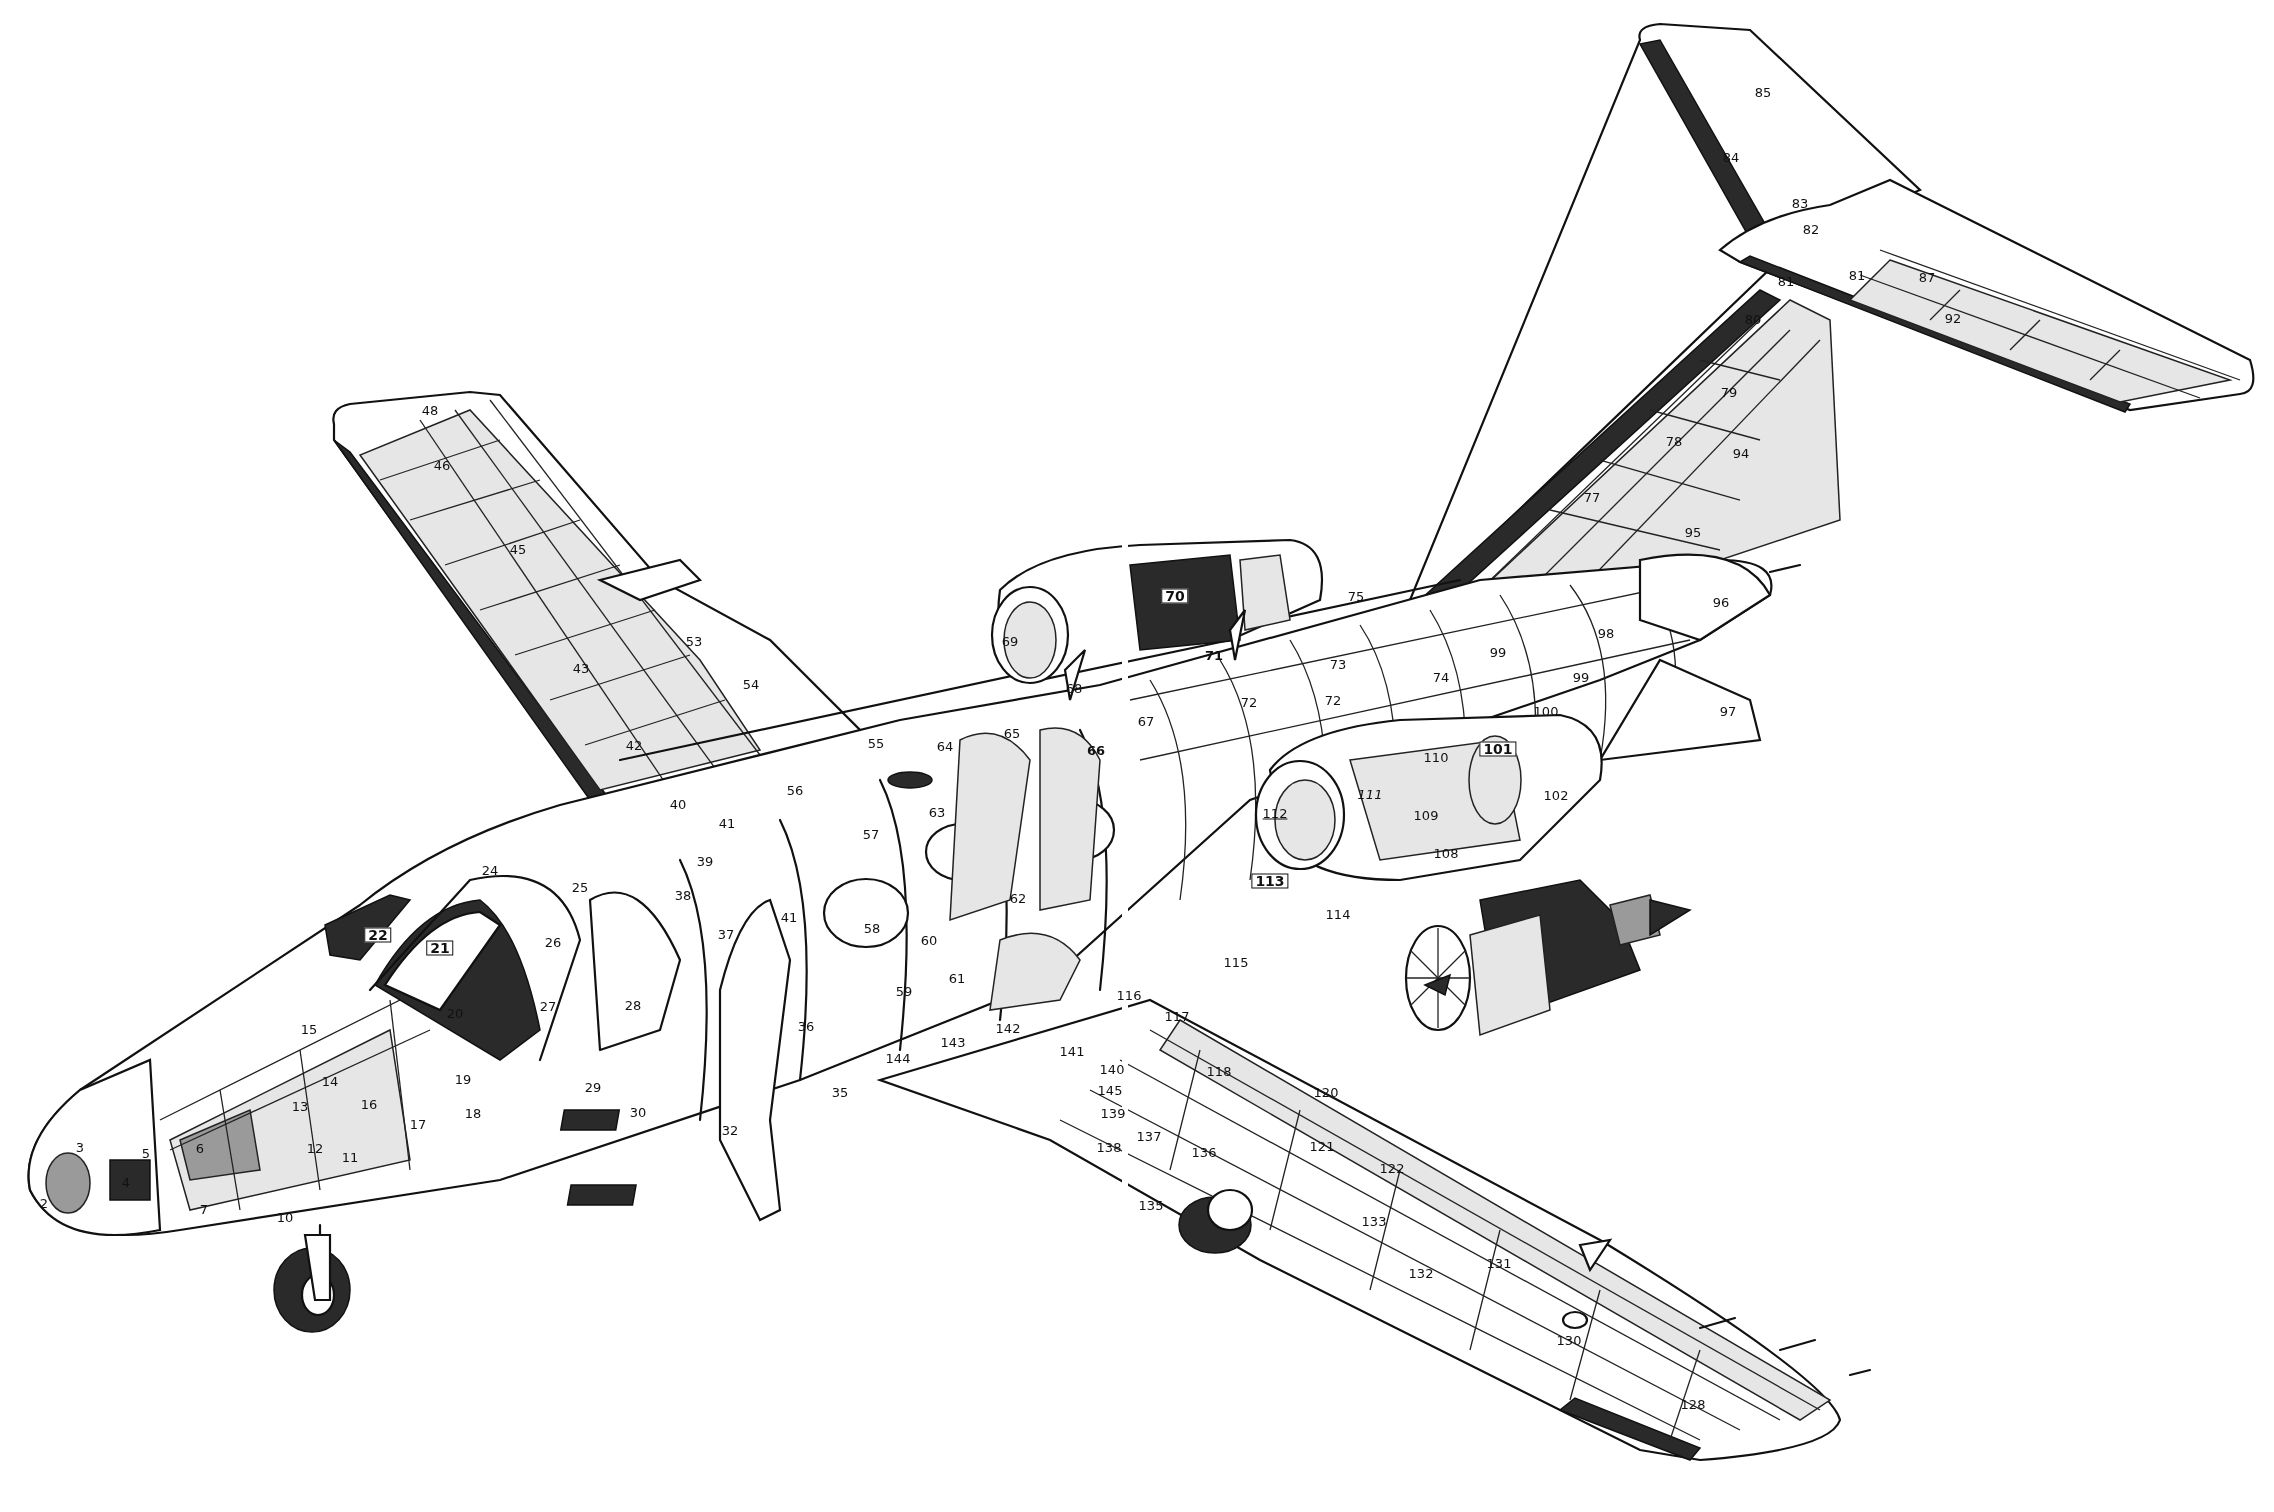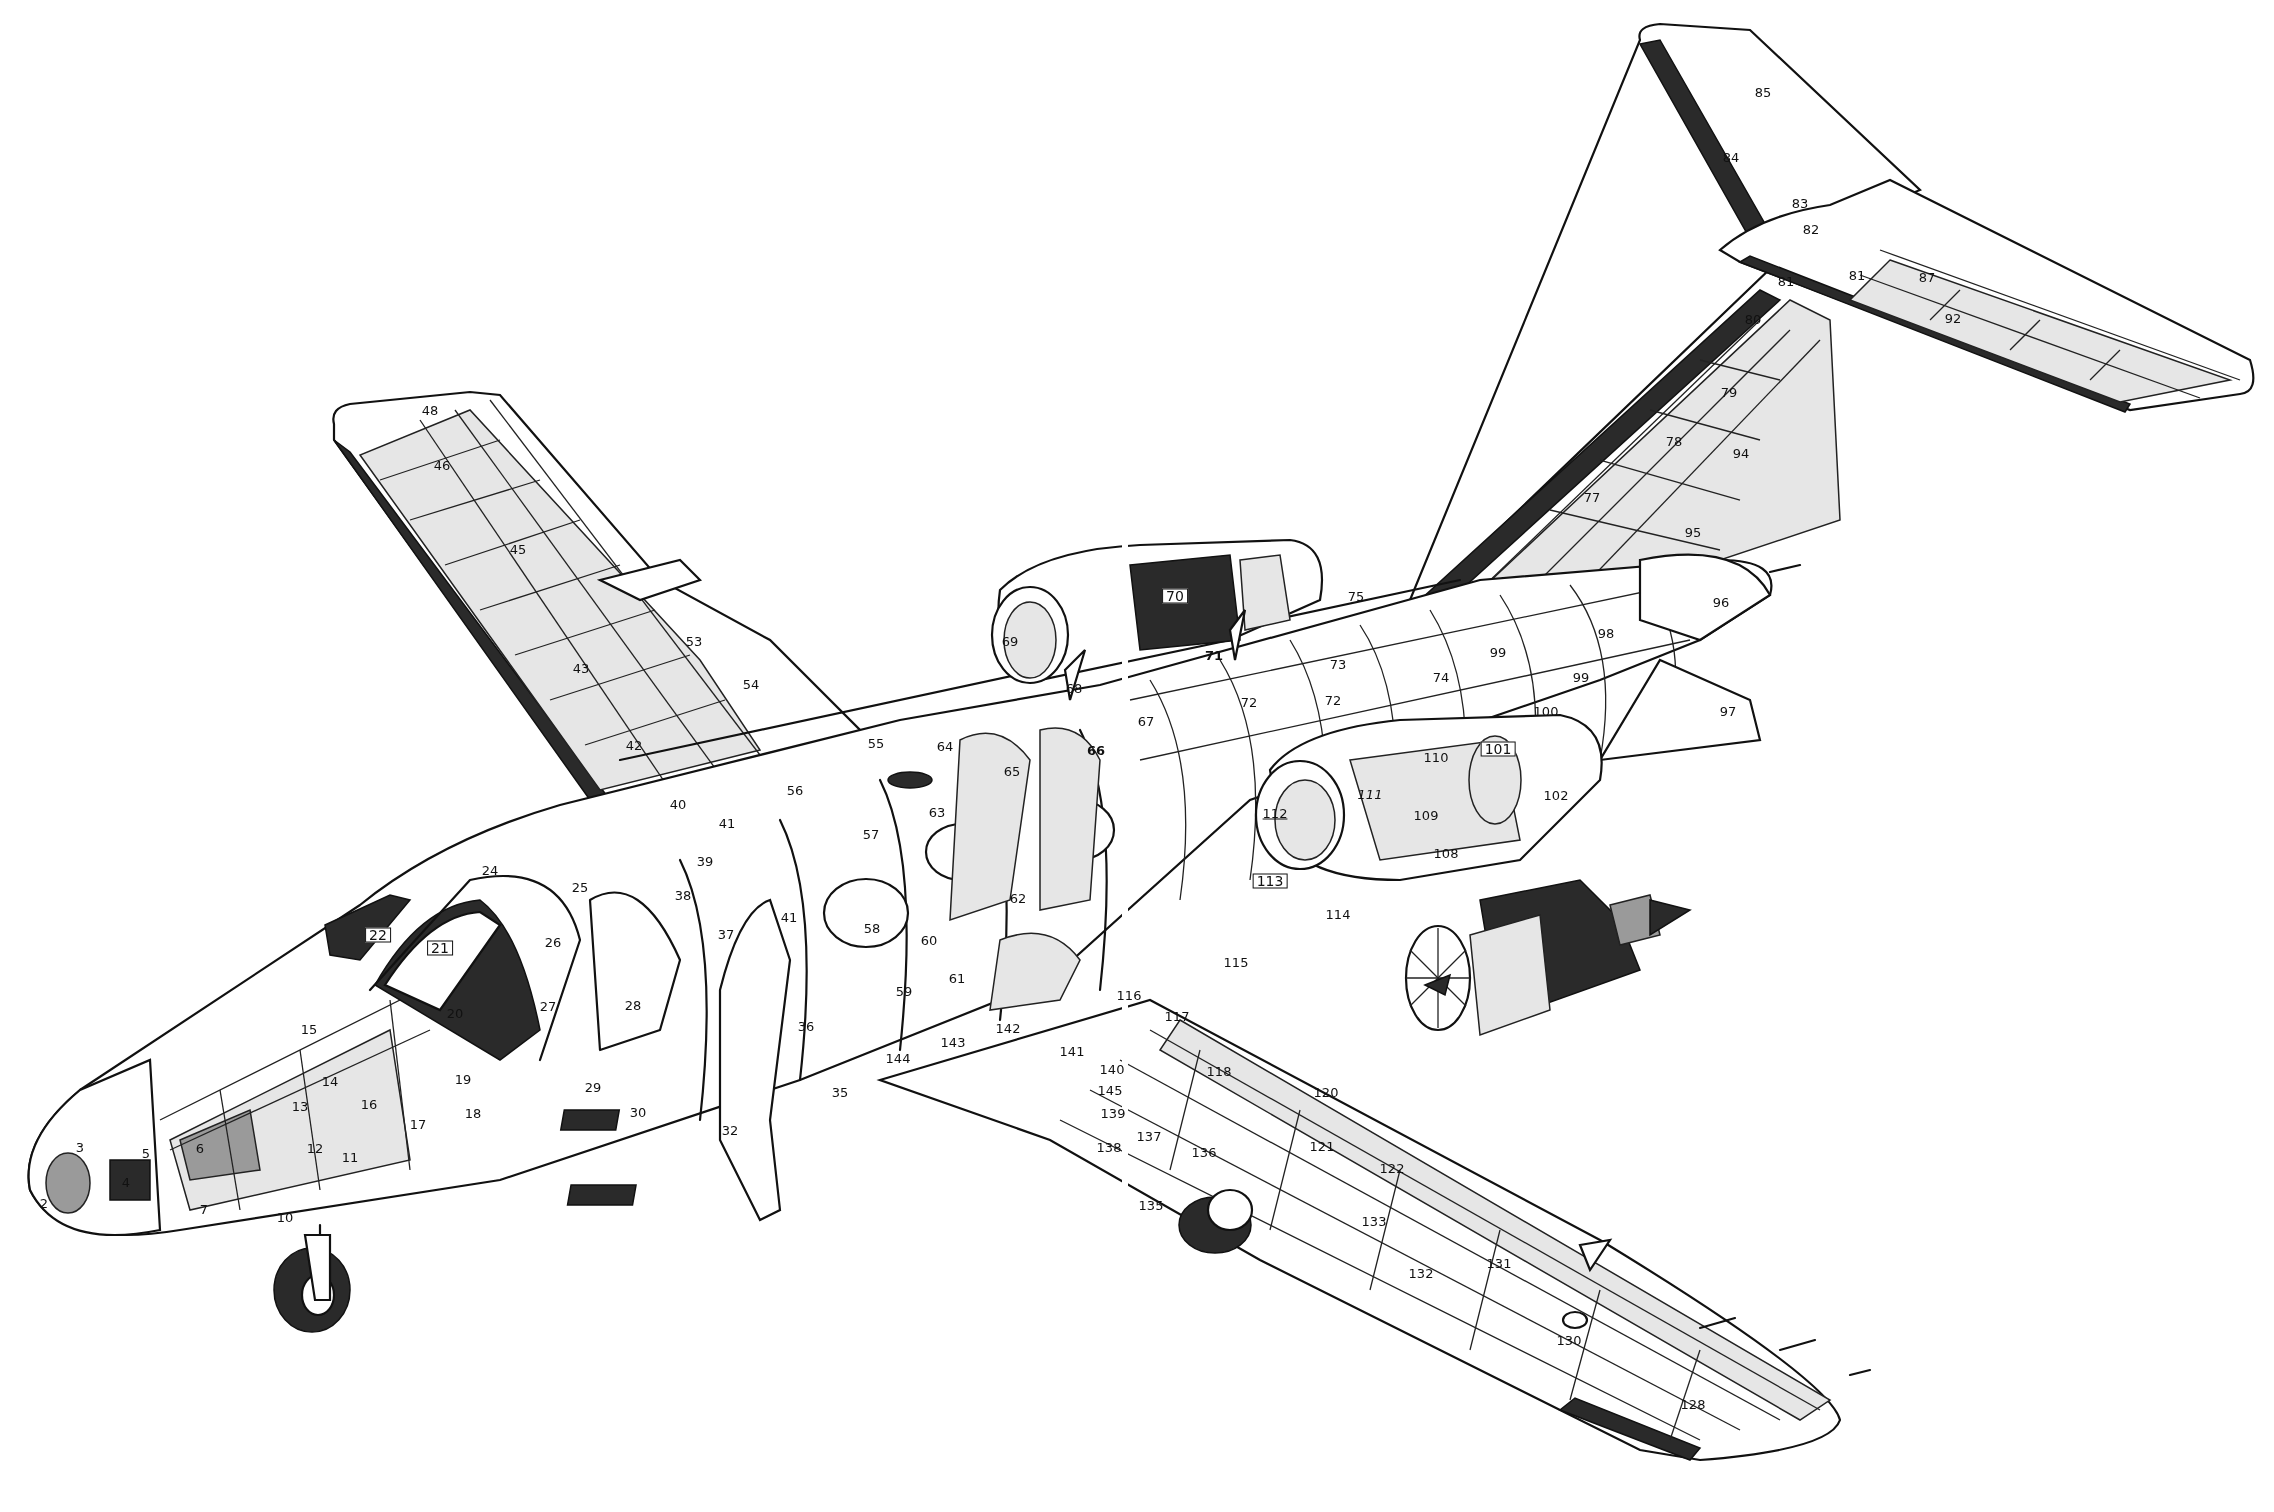--- a/index.html
+++ b/index.html
@@ -8,21 +8,21 @@
   svg#art { position: absolute; left: 0; top: 0; }
   .ln { fill: none; stroke: #111; stroke-width: 2.2; stroke-linejoin: round; stroke-linecap: round; }
   .ln-thin { fill: none; stroke: #222; stroke-width: 1.3; }
   .ln-hair { fill: none; stroke: #444; stroke-width: 0.9; }
   .fill-w { fill: #ffffff; stroke: #111; stroke-width: 2.2; }
   .fill-l { fill: #e6e6e6; stroke: #222; stroke-width: 1.5; }
   .fill-m { fill: #9a9a9a; stroke: #222; stroke-width: 1.5; }
   .fill-d { fill: #2a2a2a; stroke: #111; stroke-width: 1.5; }
   .callouts { position: absolute; left: 0; top: 0; width: 2274px; height: 1512px; pointer-events: none; }
   .callout { position: absolute; font-size: 13px; line-height: 13px; color: #111; transform: translate(-50%, -50%); white-space: nowrap; pointer-events: auto; }
-  .callout.boxed { background: #fff; border: 1.5px solid #111; padding: 0 3px; font-size: 14px; }
+  .callout.boxed { background: #fff; border: 1.5px solid #111; padding: 0 3px; font-size: 14px; font-weight: bold; }
   .split { position: absolute; left: 1122px; top: 535px; width: 6px; height: 980px; background: #fff; }
 </style>
 </head>
 <body>
 
 <div id="stage">
   <svg id="art" width="2274" height="1512" viewBox="0 0 2274 1512">
 
     <g>
       <path class="fill-w" d="M334,424 Q330,408 350,404 L470,392 L500,395 L660,580 L770,640 L860,730 L820,760 L610,800 L590,795 L334,440 Z"></path>
@@ -261,21 +261,21 @@
       <span class="callout" style="left: 876px; top: 743px;">55</span>
       <span class="callout" style="left: 795px; top: 790px;">56</span>
       <span class="callout" style="left: 871px; top: 834px;">57</span>
       <span class="callout" style="left: 872px; top: 928px;">58</span>
       <span class="callout" style="left: 904px; top: 991px;">59</span>
       <span class="callout" style="left: 929px; top: 940px;">60</span>
       <span class="callout" style="left: 957px; top: 978px;">61</span>
       <span class="callout" style="left: 1018px; top: 898px;">62</span>
       <span class="callout" style="left: 937px; top: 812px;">63</span>
       <span class="callout" style="left: 945px; top: 746px;">64</span>
-      <span class="callout" style="left: 1012px; top: 771px;">65</span>
+      <span class="callout" style="left: 1012px; top: 733px;">65</span>
       <span class="callout" style="left: 1096px; top: 750px; font-weight: bold;">66</span>
       <span class="callout" style="left: 1146px; top: 721px;">67</span>
       <span class="callout" style="left: 1074px; top: 688px;">68</span>
       <span class="callout" style="left: 1010px; top: 641px;">69</span>
       <span class="callout boxed" style="left: 1175px; top: 596px;">70</span>
       <span class="callout" style="left: 1214px; top: 655px; font-weight: bold;">71</span>
       <span class="callout" style="left: 1249px; top: 702px;">72</span>
       <span class="callout" style="left: 1333px; top: 700px;">72</span>
       <span class="callout" style="left: 1338px; top: 664px;">73</span>
       <span class="callout" style="left: 1441px; top: 677px;">74</span>

